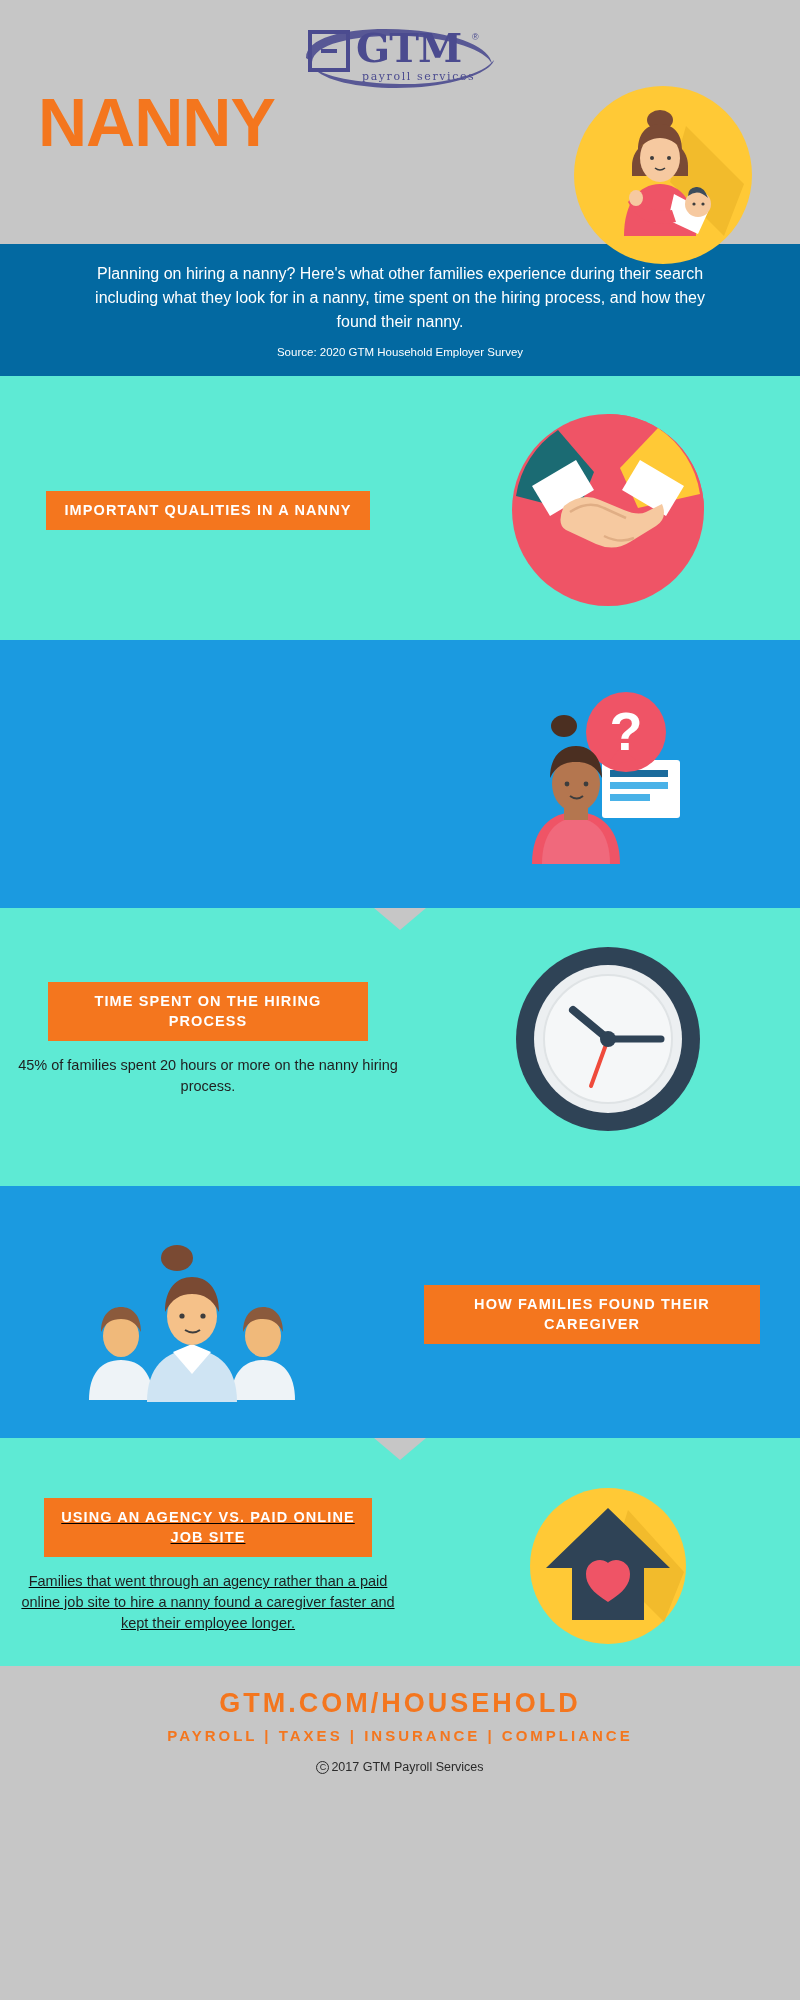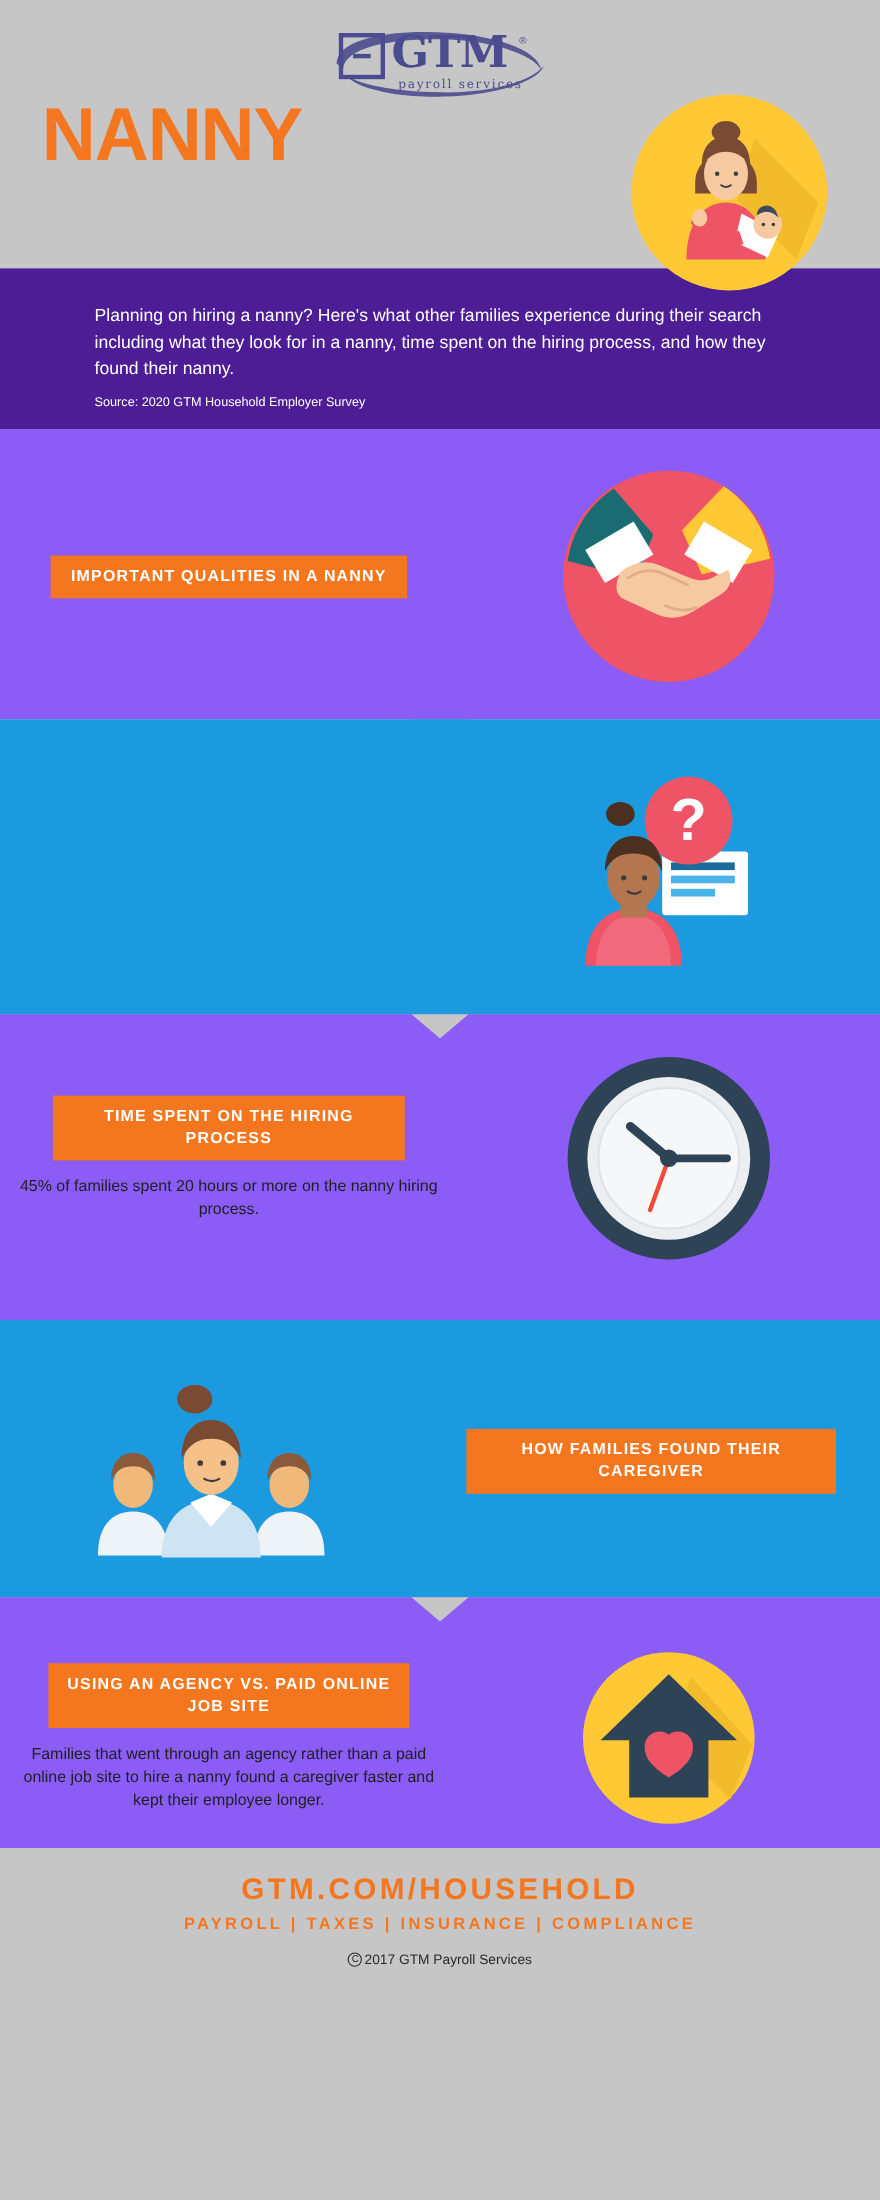--- a/index.html
+++ b/index.html
@@ -83,40 +83,40 @@
     position: absolute;
     right: 48px; top: -6px;
     width: 178px; height: 178px;
     border-radius: 50%;
     background: #ffc936;
     overflow: hidden;
   }
 
   
   .intro {
-    background: #4c1d95;
-    padding: 32px 86px 18px 86px;
+    background: #0369a1;
+    padding: 18px 86px 18px 86px;
     color: #ffffff;
-    text-align: left;
+    text-align: center;
   }
   .intro p {
     font-size: 16px;
     line-height: 24px;
   }
   .intro .src {
     margin-top: 12px;
     font-size: 11.5px;
   }
 
   
   .section {
     position: relative;
     padding: 26px 0 20px 0;
   }
-  .sec-grey { background: #8b5cf6; }
+  .sec-grey { background: #5eead4; }
   .sec-blue { background: #1b9ae0; }
   .arrow-down {
     position: absolute;
     left: 50%;
     transform: translateX(-50%);
     bottom: -22px;
     width: 0; height: 0;
     border-left: 26px solid transparent;
     border-right: 26px solid transparent;
     z-index: 5;
@@ -335,21 +335,21 @@
         <ellipse cx="100" cy="34" rx="16" ry="13" fill="#7a4a33"></ellipse>
         <circle cx="105" cy="92" r="2.6" fill="#3d3d3d"></circle>
         <circle cx="126" cy="92" r="2.6" fill="#3d3d3d"></circle>
         <path d="M108 106 q8 5 15 0" stroke="#3d3d3d" stroke-width="2" fill="none"></path>
       </svg>
     </div>
   </div>
   <div class="arrow-down arrow-grey"></div>
 </div>
 
-<div class="section sec-grey" style="padding-top:38px;padding-bottom:10px;">
+<div class="section sec-grey" style="padding-top:38px;padding-bottom:10px;text-decoration:underline;">
   <div class="row">
     <div class="col-text">
       <div class="badge" style="margin:0 26px;">USING AN AGENCY VS. PAID ONLINE JOB SITE</div>
       <div class="body-text">Families that went through an agency rather than a paid online job site to hire a nanny found a caregiver faster and kept their employee longer.</div>
     </div>
     <div class="col-art">
       <svg width="180" height="180" viewBox="0 0 180 180">
         <circle cx="90" cy="90" r="78" fill="#ffc936"></circle>
         <path d="M110 34 L166 96 L146 146 L92 92 Z" fill="#f2bb2c"></path>
         <path d="M90 32 L152 92 H126 V144 H54 V92 H28 Z" fill="#2f4356"></path>

